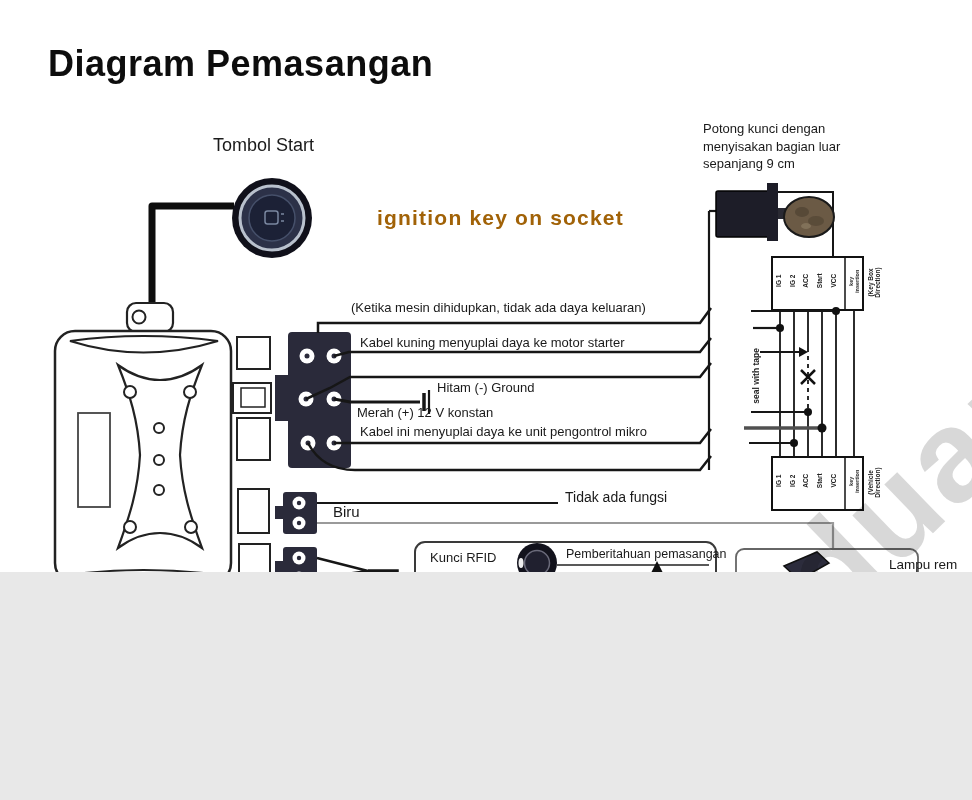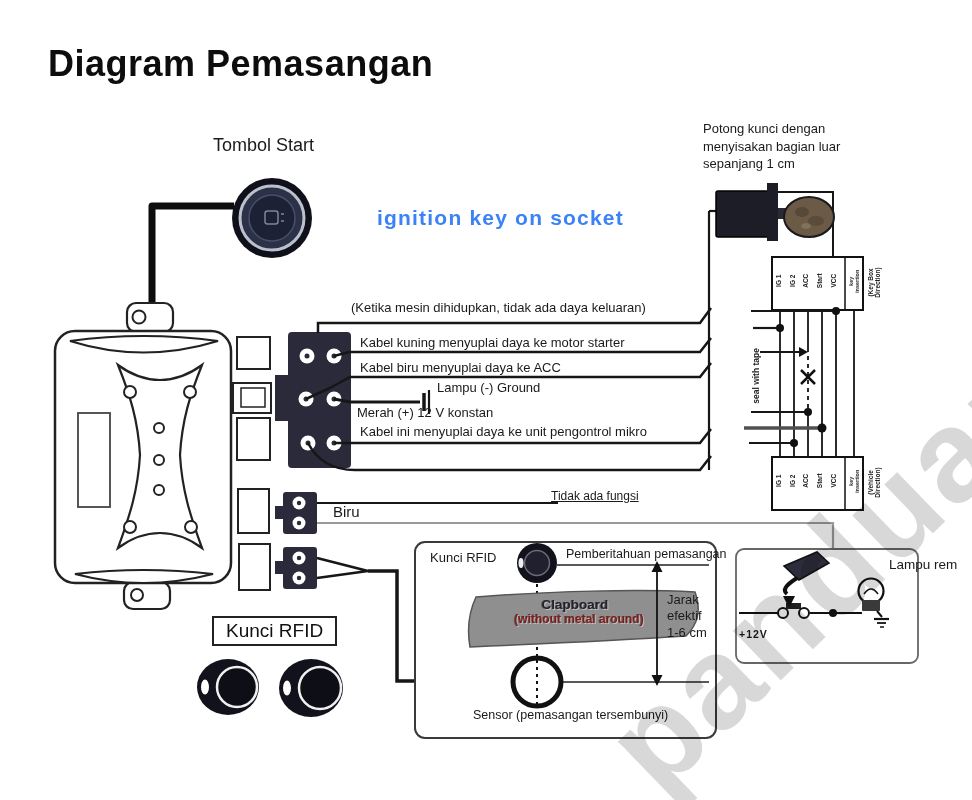--- a/index.html
+++ b/index.html
@@ -1,17 +1,17 @@
 <!DOCTYPE html>
 <html><head>
 <meta charset="utf-8">
 <style>
   html,body{margin:0;padding:0;background:#e8e8e8;}
   #stage{
-    position:relative;width:972px;height:800px;background:#ffffff;
+    position:relative;width:972px;height:572px;background:#ffffff;
     overflow:hidden;font-family:"Liberation Sans", sans-serif;color:#1a1a1a;
   }
   .t{position:absolute;white-space:nowrap;line-height:1.2;}
   .pre{white-space:pre-line;}
   .b{font-weight:bold;}
   svg{position:absolute;left:0;top:0;}
   .vlabel{
     position:absolute;transform:rotate(-90deg);transform-origin:center;
     font-size:6.5px;font-weight:bold;text-align:center;line-height:1.15;
     white-space:pre-line;width:40px;color:#222;
@@ -223,33 +223,32 @@
       </g>
     </g>
   </svg>
 
   <div class="t b" style="left:48px;top:42px;font-size:36px;letter-spacing:0.5px;color:#0d0d0d;">Diagram Pemasangan</div>
 
   <div class="t" style="left:213px;top:135px;font-size:18px;text-align:center;">Tombol Start</div>
 
   <div class="t pre" style="left:703px;top:120px;font-size:13px;line-height:1.35;">Potong kunci dengan
 menyisakan bagian luar
-sepanjang 1 cm</div>
-
-  <div class="t b" style="left:377px;top:205px;font-size:21px;letter-spacing:1.2px;color:#3b82f6;">ignition key on socket</div>
+sepanjang 9 cm</div>
+
+  <div class="t b" style="left:377px;top:205px;font-size:21px;letter-spacing:1.2px;color:#a16207;">ignition key on socket</div>
 
   <div class="t" style="left:351px;top:300px;font-size:13px;">(Ketika mesin dihidupkan, tidak ada daya keluaran)</div>
   <div class="t" style="left:360px;top:335px;font-size:13px;">Kabel kuning menyuplai daya ke motor starter</div>
-  <div class="t" style="left:360px;top:360px;font-size:13px;">Kabel biru menyuplai daya ke ACC</div>
-  <div class="t" style="left:437px;top:380px;font-size:13px;">Lampu (-) Ground</div>
+  <div class="t" style="left:437px;top:380px;font-size:13px;">Hitam (-) Ground</div>
   <div class="t" style="left:357px;top:405px;font-size:13px;">Merah (+) 12 V konstan</div>
   <div class="t" style="left:360px;top:424px;font-size:13px;">Kabel ini menyuplai daya ke unit pengontrol mikro</div>
 
   <div class="t" style="left:333px;top:503px;font-size:15px;">Biru</div>
-  <div class="t" style="left:551px;top:489px;font-size:12px;text-decoration:underline;">Tidak ada fungsi</div>
+  <div class="t" style="left:565px;top:489px;font-size:14px;">Tidak ada fungsi</div>
 
   <div class="vlabel" style="left:759px;top:277px;">IG 1</div>
   <div class="vlabel" style="left:773px;top:277px;">IG 2</div>
   <div class="vlabel" style="left:786px;top:277px;">ACC</div>
   <div class="vlabel" style="left:800px;top:277px;">Start</div>
   <div class="vlabel" style="left:814px;top:277px;">VCC</div>
   <div class="vlabel" style="left:834px;top:275px;font-size:5.5px;">key
 insertion</div>
   <div class="vlabel" style="left:854px;top:275px;">(Key Box
 Direction)</div>

